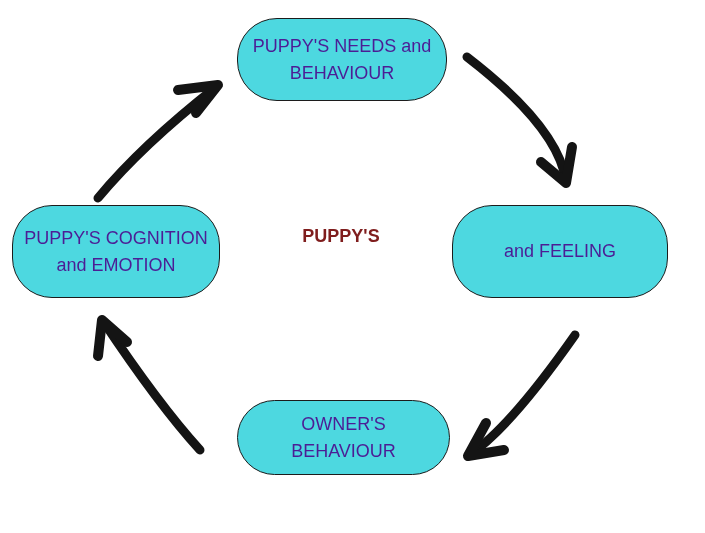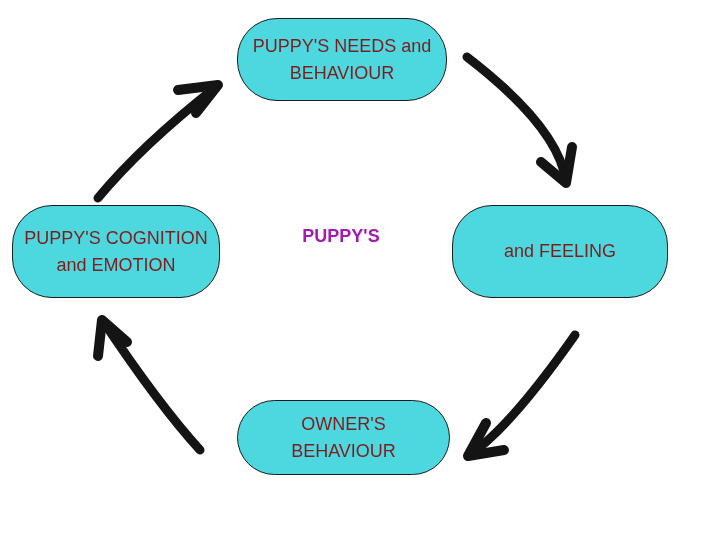--- a/index.html
+++ b/index.html
@@ -39,36 +39,36 @@
     position: absolute;
     box-sizing: border-box;
     background: #4dd8e0;
     border: 1.5px solid #1c1c1c;
     border-radius: 40px;
     display: flex;
     flex-direction: column;
     align-items: center;
     justify-content: center;
     text-align: center;
-    color: #7f1d1d;
+    color: #4c1d95;
     font-size: 18px;
     line-height: 27px;
   }
   .node span { display: block; white-space: nowrap; }
   .node-top    { left: 237px; top:  18px; width: 210px; height: 83px; }
   .node-right  { left: 452px; top: 205px; width: 216px; height: 93px; }
   .node-bottom { left: 237px; top: 400px; width: 213px; height: 75px; }
   .node-left   { left:  12px; top: 205px; width: 208px; height: 93px; }
   .center-title {
     position: absolute;
     left: 241px;
     top: 224px;
     width: 200px;
     text-align: center;
-    color: #a21caf;
+    color: #7f1d1d;
     font-size: 18px;
     font-weight: bold;
     line-height: 25px;
   }
   .center-title div { white-space: nowrap; }
 </style>
 </head>
 <body>
 
 <div class="canvas">

